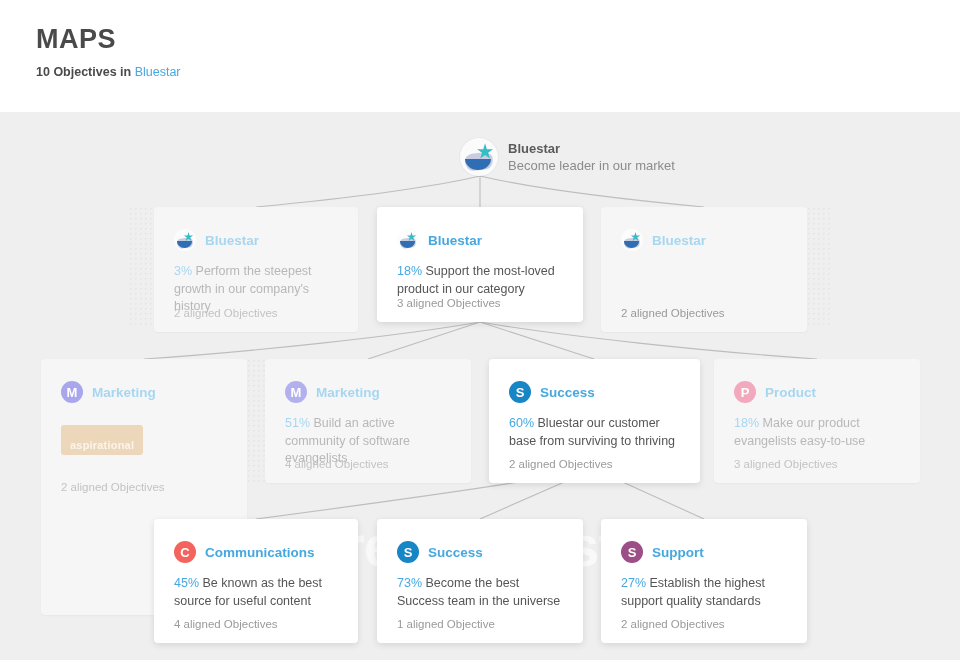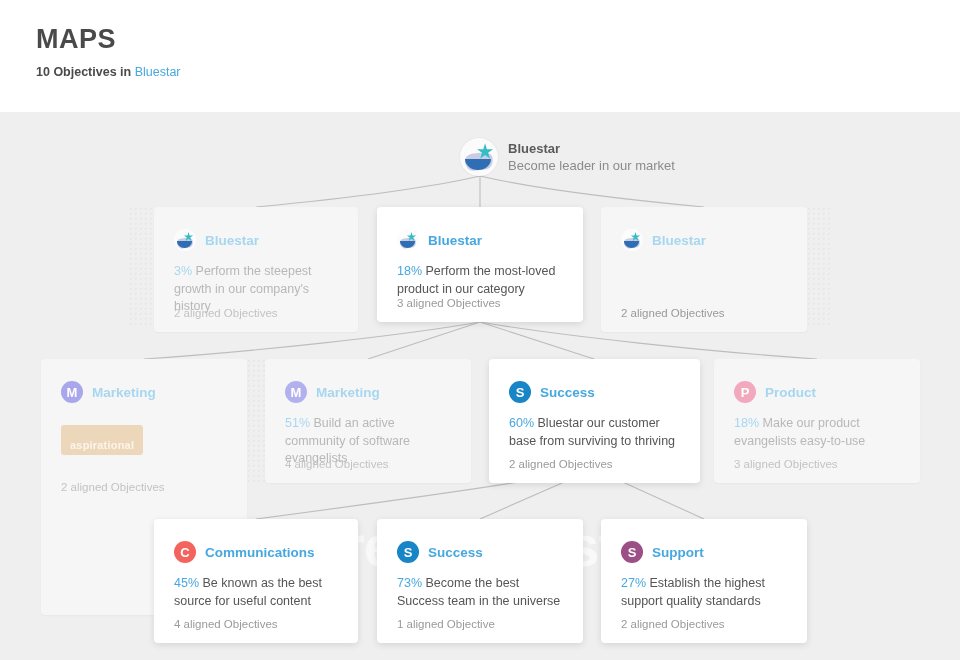--- a/index.html
+++ b/index.html
@@ -276,21 +276,21 @@
         <div class="logo-art">
             <div class="logo-hand"></div>
             <div class="logo-wave"></div>
             <div class="logo-star"></div>
           </div>
       </div>
       <span class="owner-name">Bluestar</span>
     </div>
     <div class="card-goal">
       <span class="goal-pct">18%</span>
-      <span>Perform the most-loved product in our category</span>
+      <span>Support the most-loved product in our category</span>
     </div>
     <div class="card-footer">3 aligned Objectives</div>
   </div>
 
   <div class="node-card dim footer-dark" style="left:601px; top:95px; width:206px; height:125px;">
     <div class="card-head">
       <div class="owner-logo">
         <div class="logo-art">
             <div class="logo-hand"></div>
             <div class="logo-wave"></div>

